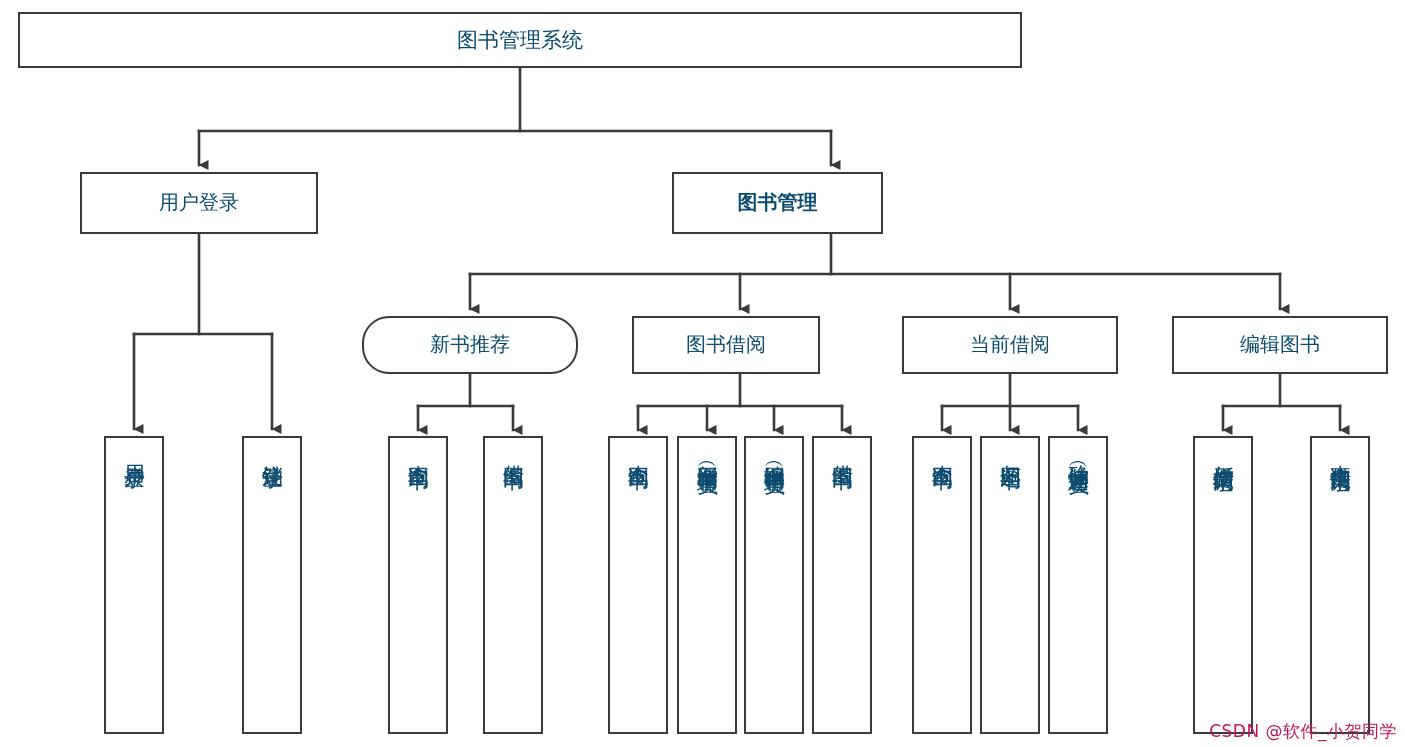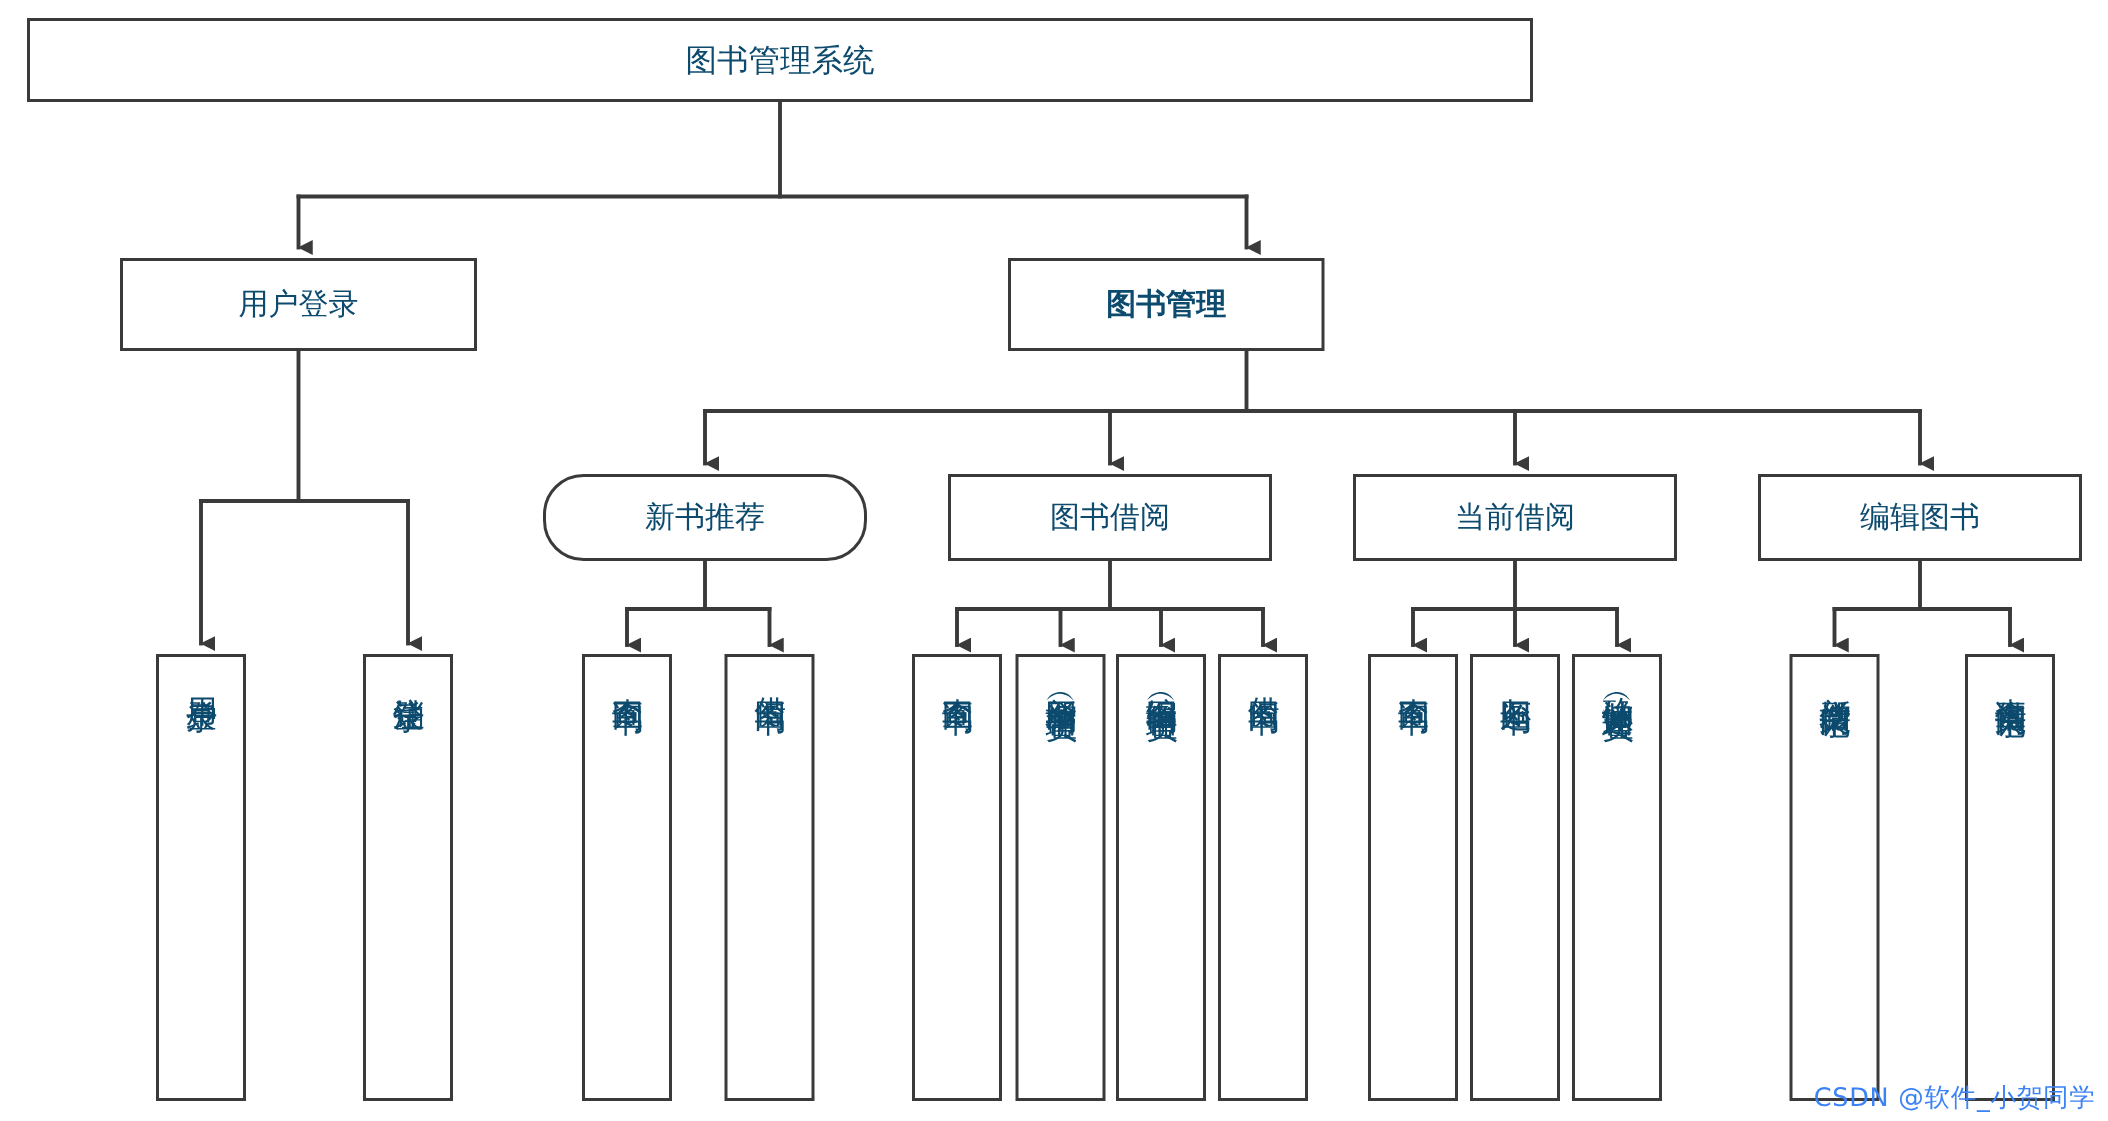--- a/index.html
+++ b/index.html
@@ -62,21 +62,21 @@
     letter-spacing: 1.5px;
     line-height: 1;
     white-space: normal;
     max-height: 288px;
   }
   .watermark {
     position: absolute;
     right: 8px;
     bottom: 4px;
     font-size: 17px;
-    color: #3b82f6;
+    color: #be185d;
     font-family: "DejaVu Sans", "Liberation Sans", sans-serif;
     letter-spacing: 0.5px;
     pointer-events: none;
     user-select: none;
   }
 </style>
 </head>
 <body>
 
 <div id="diagram-root">
@@ -141,21 +141,21 @@
   <div class="node-box node-l1" style="left:80px; top:172px; width:238px; height:62px;">
     <span class="node-label">用户登录</span>
   </div>
   <div class="node-box node-l1" style="left:672px; top:172px; width:211px; height:62px;font-weight:bold;">
     <span class="node-label">图书管理</span>
   </div>
 
   <div class="node-box node-l2" style="left:362px; top:316px; width:216px; height:58px;border-radius:27px;">
     <span class="node-label">新书推荐</span>
   </div>
-  <div class="node-box node-l2" style="left:632px; top:316px; width:216px; height:58px;">
+  <div class="node-box node-l2" style="left:632px; top:316px; width:188px; height:58px;">
     <span class="node-label">图书借阅</span>
   </div>
   <div class="node-box node-l2" style="left:902px; top:316px; width:216px; height:58px;">
     <span class="node-label">当前借阅</span>
   </div>
   <div class="node-box node-l2" style="left:1172px; top:316px; width:216px; height:58px;">
     <span class="node-label">编辑图书</span>
   </div>
 
   <div class="node-box node-leaf" style="left:104px; top:436px; width:60px; height:298px;">

